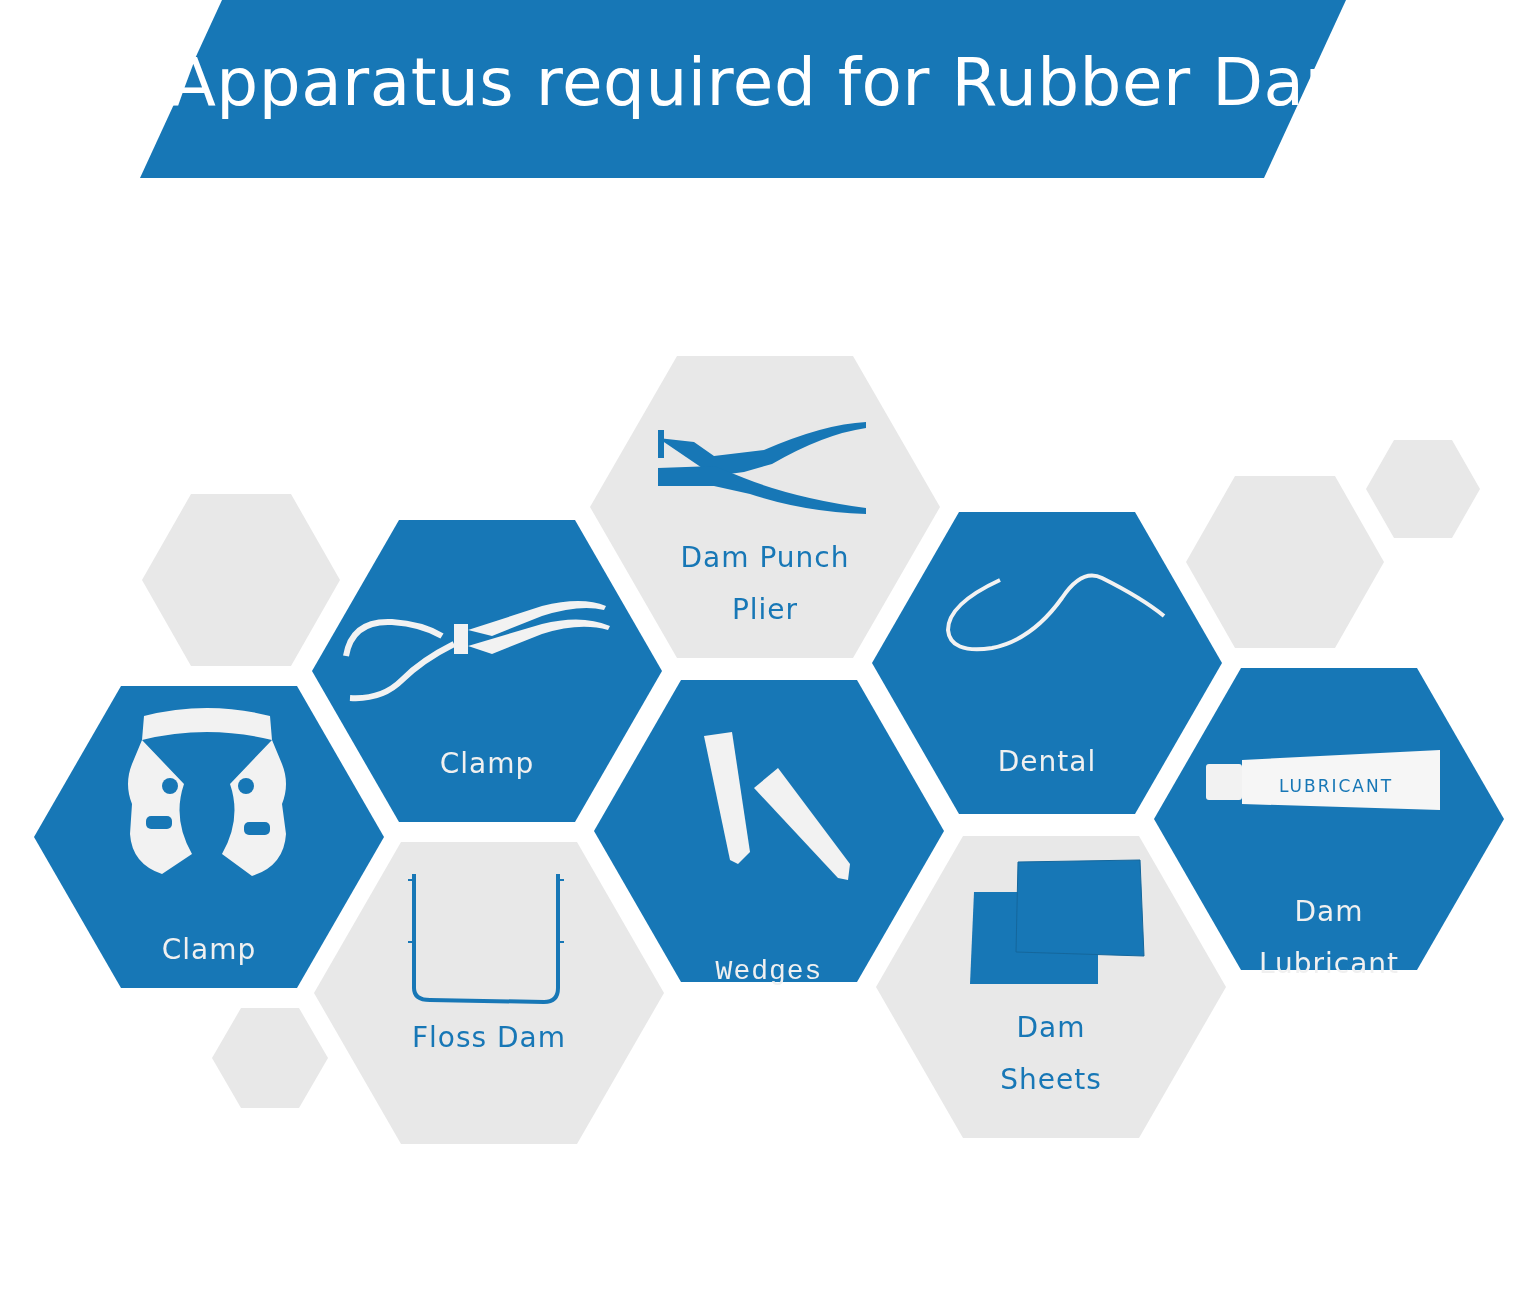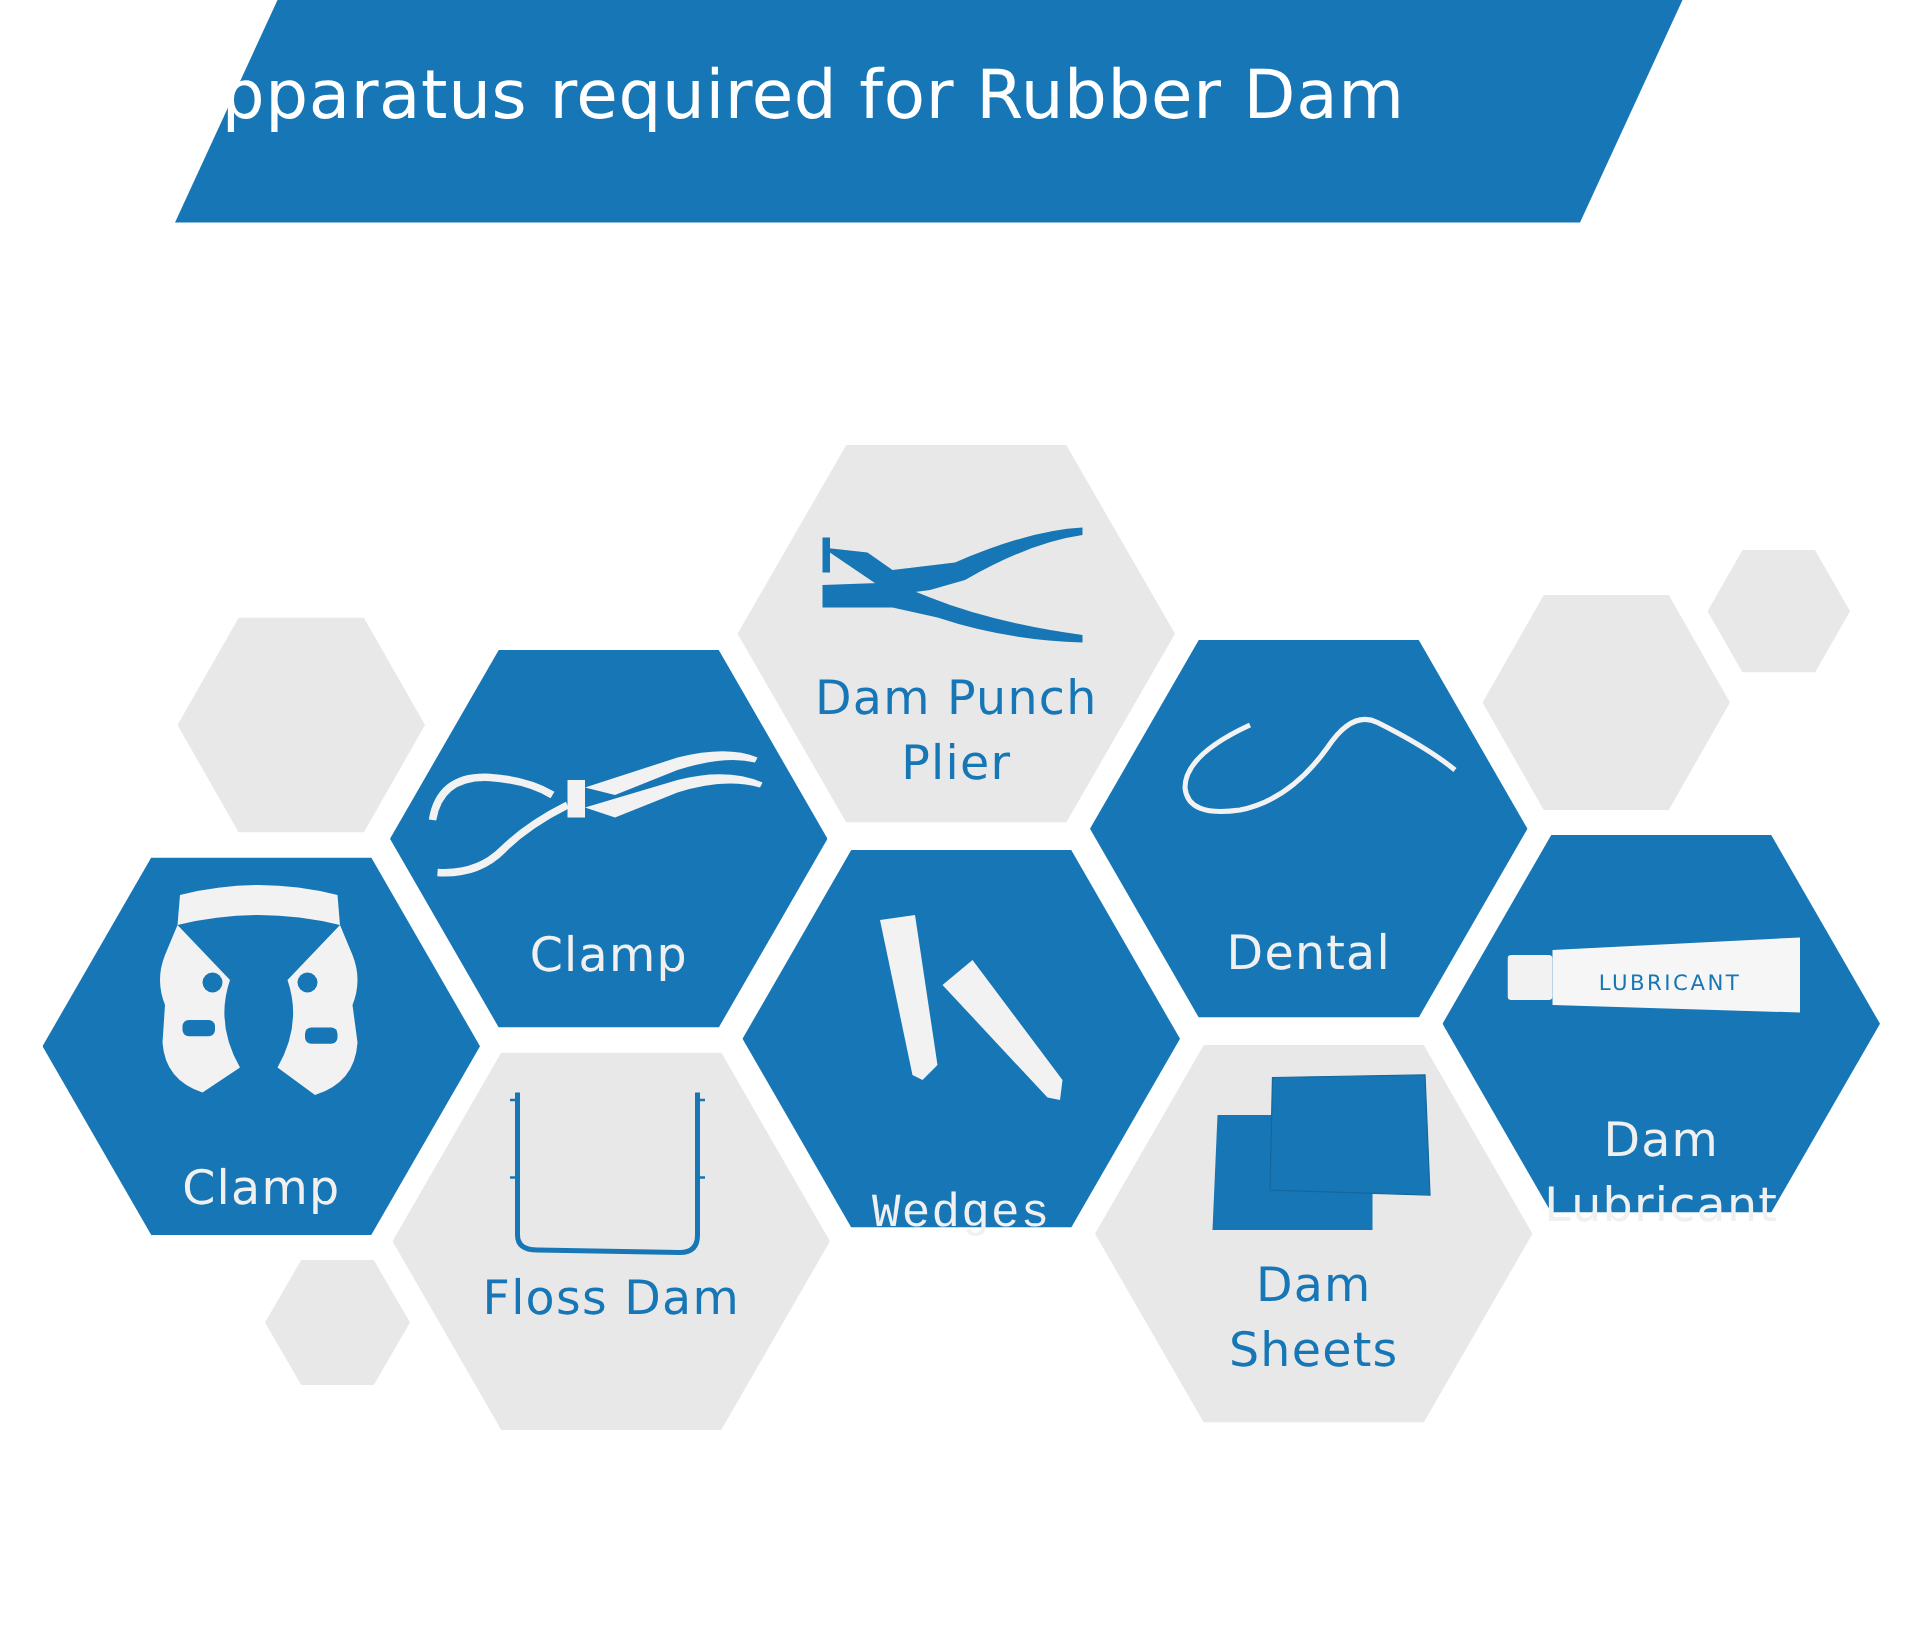--- a/index.html
+++ b/index.html
@@ -1,24 +1,24 @@
 <!DOCTYPE html>
 <html><head>
 <meta charset="utf-8">
 <style>
   html, body { margin:0; padding:0; }
   body { width:1536px; height:1304px; background:#ffffff; position:relative; overflow:hidden;
          font-family:"DejaVu Sans", sans-serif; }
   .banner { position:absolute; left:0; top:0; width:1536px; height:180px; }
   .banner svg { position:absolute; left:0; top:0; }
-  .title { position:absolute; left:140px; top:44px; width:1260px; 
-           color:#ffffff; font-size:54px; letter-spacing:0.5px; }
+  .title { position:absolute; left:140px; top:44px; width:1260px; text-align:center;
+           color:#ffffff; font-size:66px; letter-spacing:0.5px; }
   .hex { position:absolute; }
   .hex svg.shape { position:absolute; left:0; top:0; }
-  .label { position:absolute; left:0; width:100%; text-align:center; font-size:38px; line-height:52px; letter-spacing:1px; }
+  .label { position:absolute; left:0; width:100%; text-align:center; font-size:28px; line-height:52px; letter-spacing:1px; }
   .label.light { color:#f0f0f0;margin-top:48px; }
   .label.dark { color:#1777b6; }
   .icon { position:absolute; }
 </style>
 </head>
 <body>
 
 <div class="banner">
   <svg width="1536" height="180">
     <polygon points="222,0 1346,0 1264,178 140,178" fill="#1777b6"></polygon>

